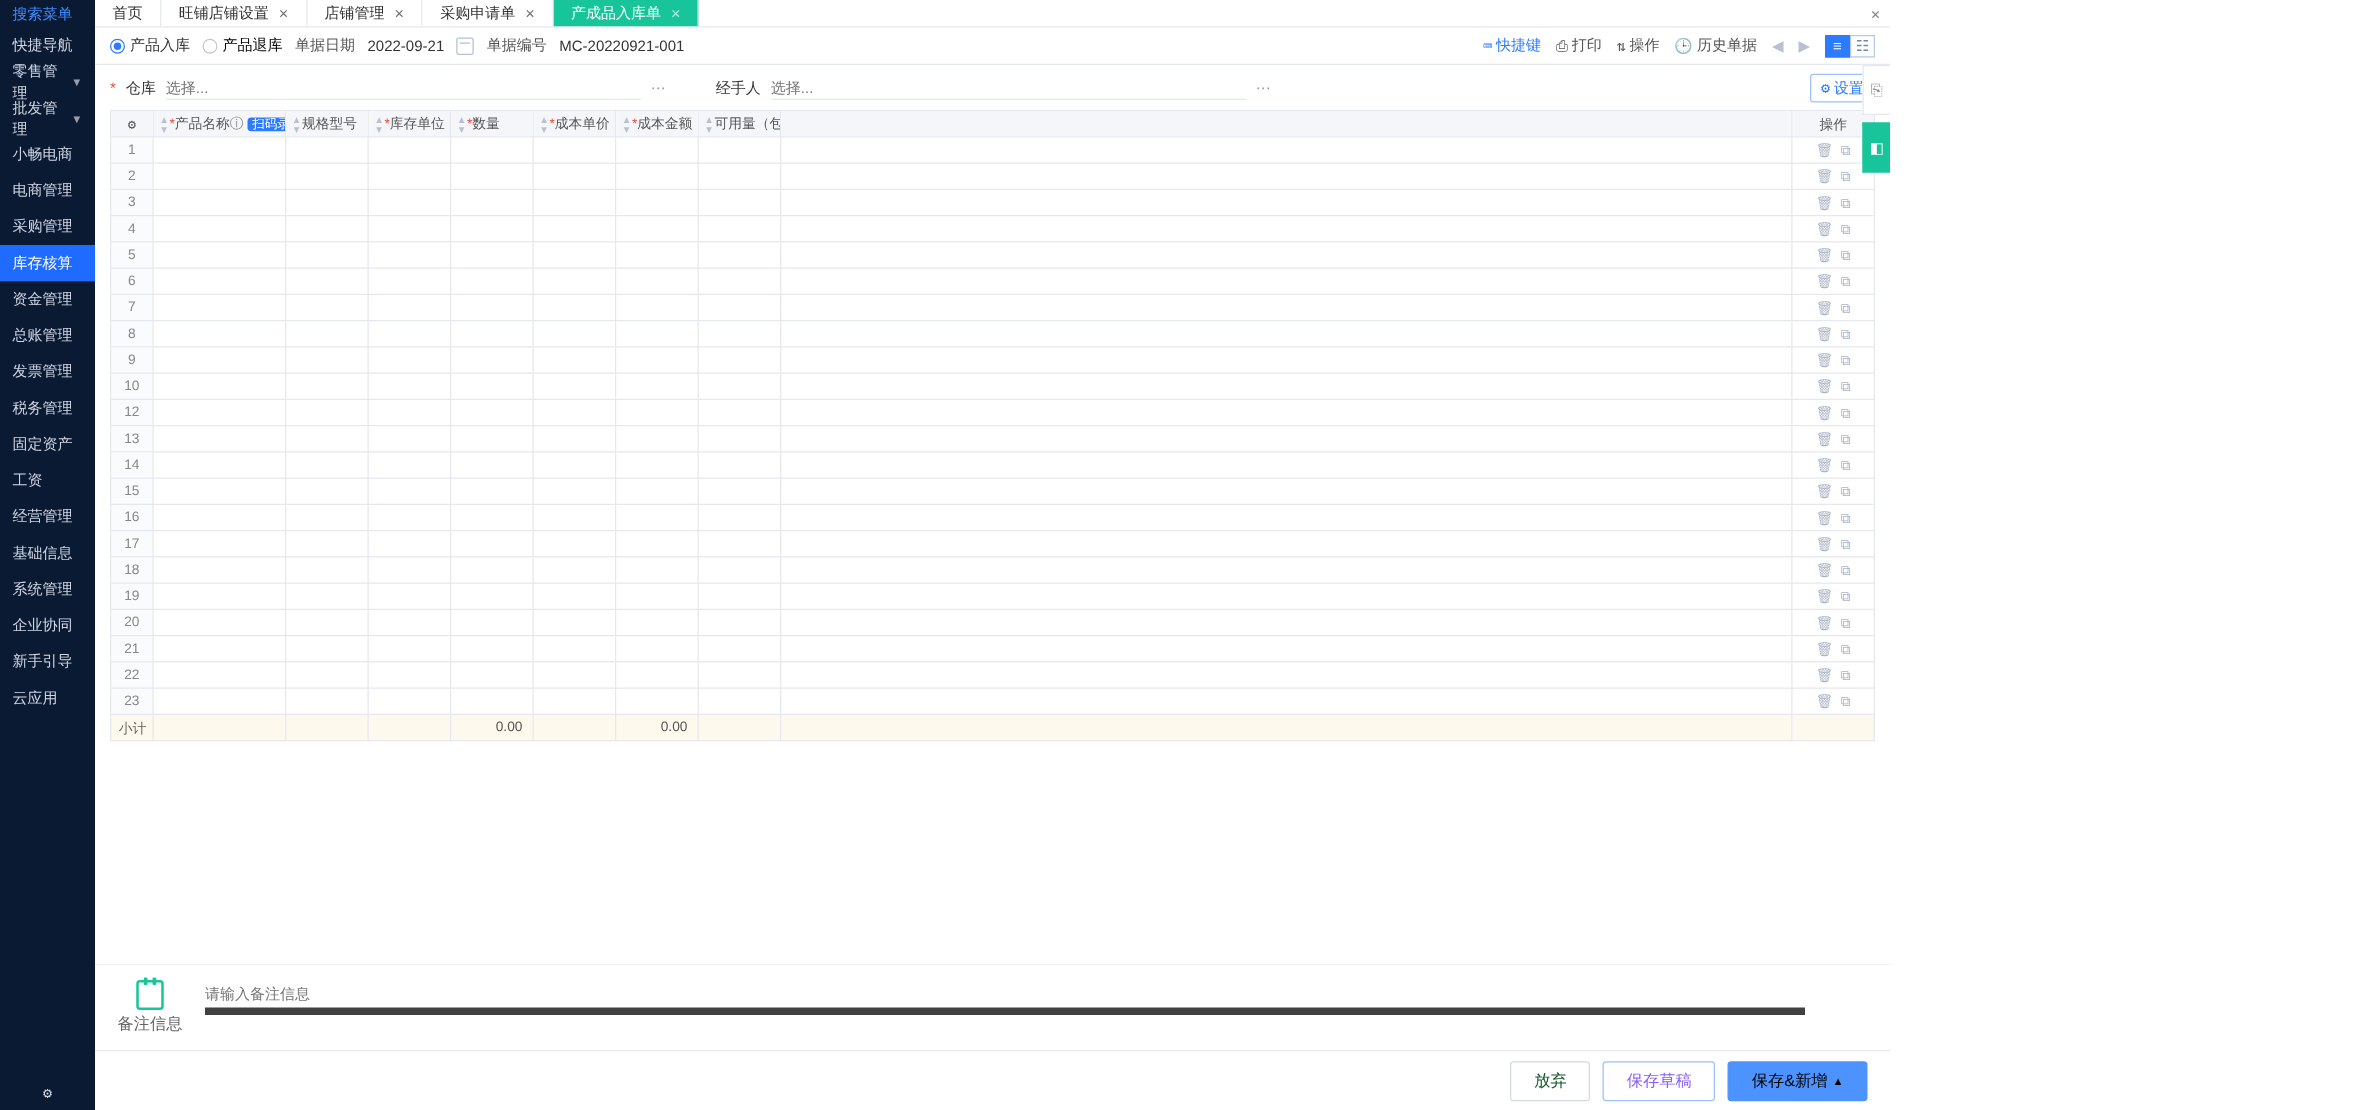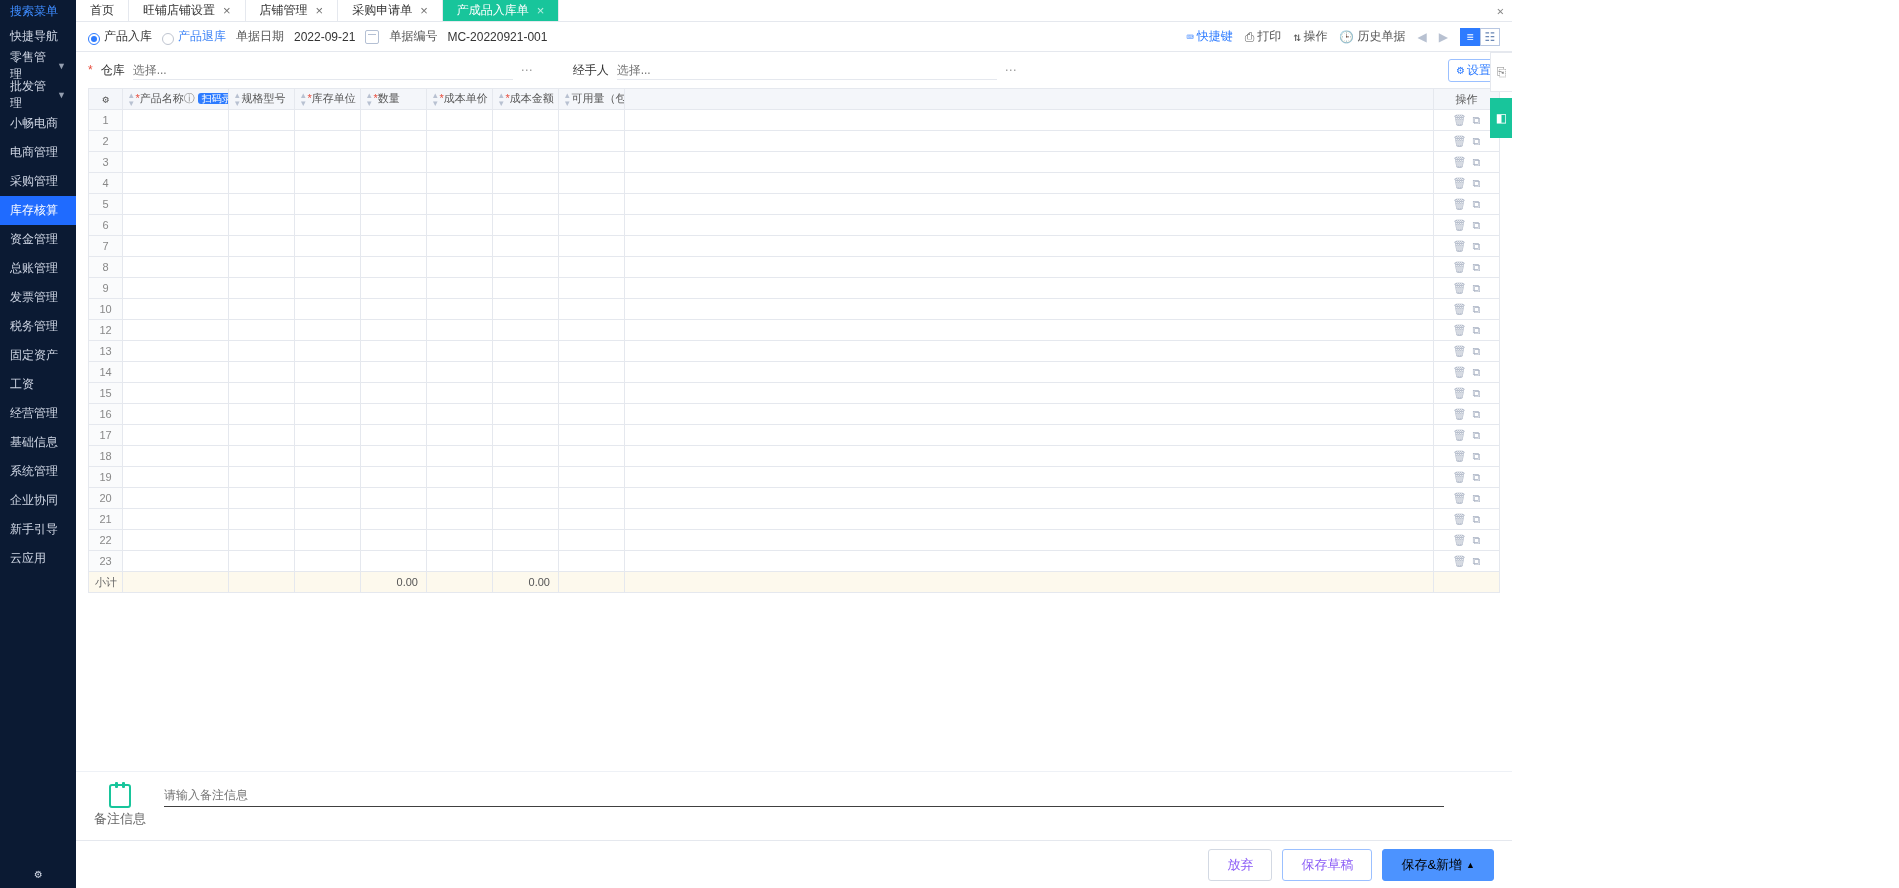--- a/index.html
+++ b/index.html
@@ -11,21 +11,21 @@
 .side-item.active{background:#1f6bff;color:#fff}
 .side-arrow{margin-left:auto;font-size:9px;opacity:.7}
 .side-footer{margin-top:auto;height:28px;display:flex;align-items:center;justify-content:center;color:#cfd6e4}
 .main{flex:1;display:flex;flex-direction:column;position:relative}
 .tabs{height:22px;display:flex;border-bottom:1px solid #e5e8ee;align-items:stretch}
 .tab{display:flex;align-items:center;gap:8px;padding:0 14px;border-right:1px solid #e5e8ee;font-size:12px;cursor:pointer}
 .tab.active{background:#18c59b;color:#fff}
 .tab-close{font-size:13px;opacity:.7}
 .tabs-right{margin-left:auto;display:flex;align-items:center;padding:0 8px;gap:6px}
 .toolbar{height:30px;display:flex;align-items:center;border-bottom:1px solid #e5e8ee;padding:0 12px;gap:10px}
-.radio{display:flex;align-items:flex-end;gap:4px;font-size:12px}
+.radio{display:flex;align-items:center;gap:4px;font-size:12px}
 .radio .dot{width:12px;height:12px;border-radius:50%;border:1px solid #bfc5d0;display:inline-flex;align-items:center;justify-content:center}
 .radio.checked .dot{border-color:#2d7bff}
 .radio.checked .dot::after{content:"";width:6px;height:6px;border-radius:50%;background:#2d7bff}
 .tb-label{font-size:12px;color:#555}
 .tb-val{font-size:12px;color:#333}
 .cal-icon{width:14px;height:14px;border:1px solid #b4c0d4;border-radius:2px;display:inline-block;position:relative}
 .cal-icon::before{content:"";position:absolute;top:3px;left:2px;right:2px;height:1px;background:#b4c0d4}
 .tb-right{margin-left:auto;display:flex;align-items:center;gap:12px;font-size:12px}
 .tb-btn{display:flex;align-items:center;gap:3px;color:#555;cursor:pointer}
 .tb-btn.blue{color:#2d7bff}
@@ -51,23 +51,23 @@
 .op-cell{display:flex;gap:6px;justify-content:center;color:#aab3c4}
 .op-icon{cursor:pointer}
 .subtotal td{background:#fdf9ed}
 .subtotal .lbl{text-align:center;color:#666}
 .subtotal .num{text-align:right;padding-right:8px}
 .remark-area{display:flex;align-items:flex-start;padding:12px 18px;gap:18px;border-top:1px solid #eef1f6}
 .remark-icon-wrap{display:flex;flex-direction:column;align-items:center;color:#18c59b;gap:2px}
 .remark-icon{width:22px;height:24px;border:2px solid #18c59b;border-radius:3px;position:relative}
 .remark-icon::before{content:"";position:absolute;top:-4px;left:4px;width:3px;height:6px;background:#18c59b;border-radius:1px;box-shadow:7px 0 0 #18c59b}
 .remark-label{font-size:13px;color:#666}
-.remark-input{flex:1;border:none;border-bottom:1px solid #404040;font-size:12px;padding:4px 0;color:#7f1d1d;max-width:1280px}
+.remark-input{flex:1;border:none;border-bottom:6px solid #404040;font-size:12px;padding:4px 0;color:#7f1d1d;max-width:1280px}
 .footer{height:48px;border-top:1px solid #e5e8ee;display:flex;align-items:center;justify-content:flex-end;padding:0 18px;gap:10px}
-.btn{border:1px solid #d3d9e3;background:#fff;padding:6px 18px;border-radius:3px;font-size:13px;cursor:pointer;color:#8b5cf6}
+.btn{border:1px solid #d3d9e3;background:#fff;padding:6px 18px;border-radius:3px;font-size:13px;cursor:pointer;color:#14532d}
 .btn.outline-blue{border-color:#9bc0ff;color:#8b5cf6}
 .btn.primary{background:#4c93ff;border-color:#4c93ff;color:#000000;display:flex;align-items:center;gap:4px}
 .side-panel{position:absolute;right:0;top:52px;width:22px;display:flex;flex-direction:column;gap:6px}
 .side-chip{height:40px;border:1px solid #e5e8ee;border-right:none;background:#fff;display:flex;align-items:center;justify-content:center;color:#888}
 .side-chip.active{background:#18c59b;color:#fff;border-color:#18c59b}
 .glyph{font-family:monospace}
 </style>
 </head>
 <body>
 
@@ -168,21 +168,21 @@
       </div>
     </div>
 
     <div class="toolbar">
       <label class="radio checked">
           <span class="dot"></span>
           <span>产品入库</span>
         </label>
       <label class="radio">
           <span class="dot"></span>
-          <span style="color:#3b82f6">产品退库</span>
+          <span style="color:#000000">产品退库</span>
         </label>
       <span class="tb-label">单据日期</span>
       <span class="tb-val">2022-09-21</span>
       <span class="cal-icon"></span>
       <span class="tb-label">单据编号</span>
       <span class="tb-val">MC-20220921-001</span>
 
       <div class="tb-right">
         <span class="tb-btn blue">
             <span class="glyph">⌨</span>

